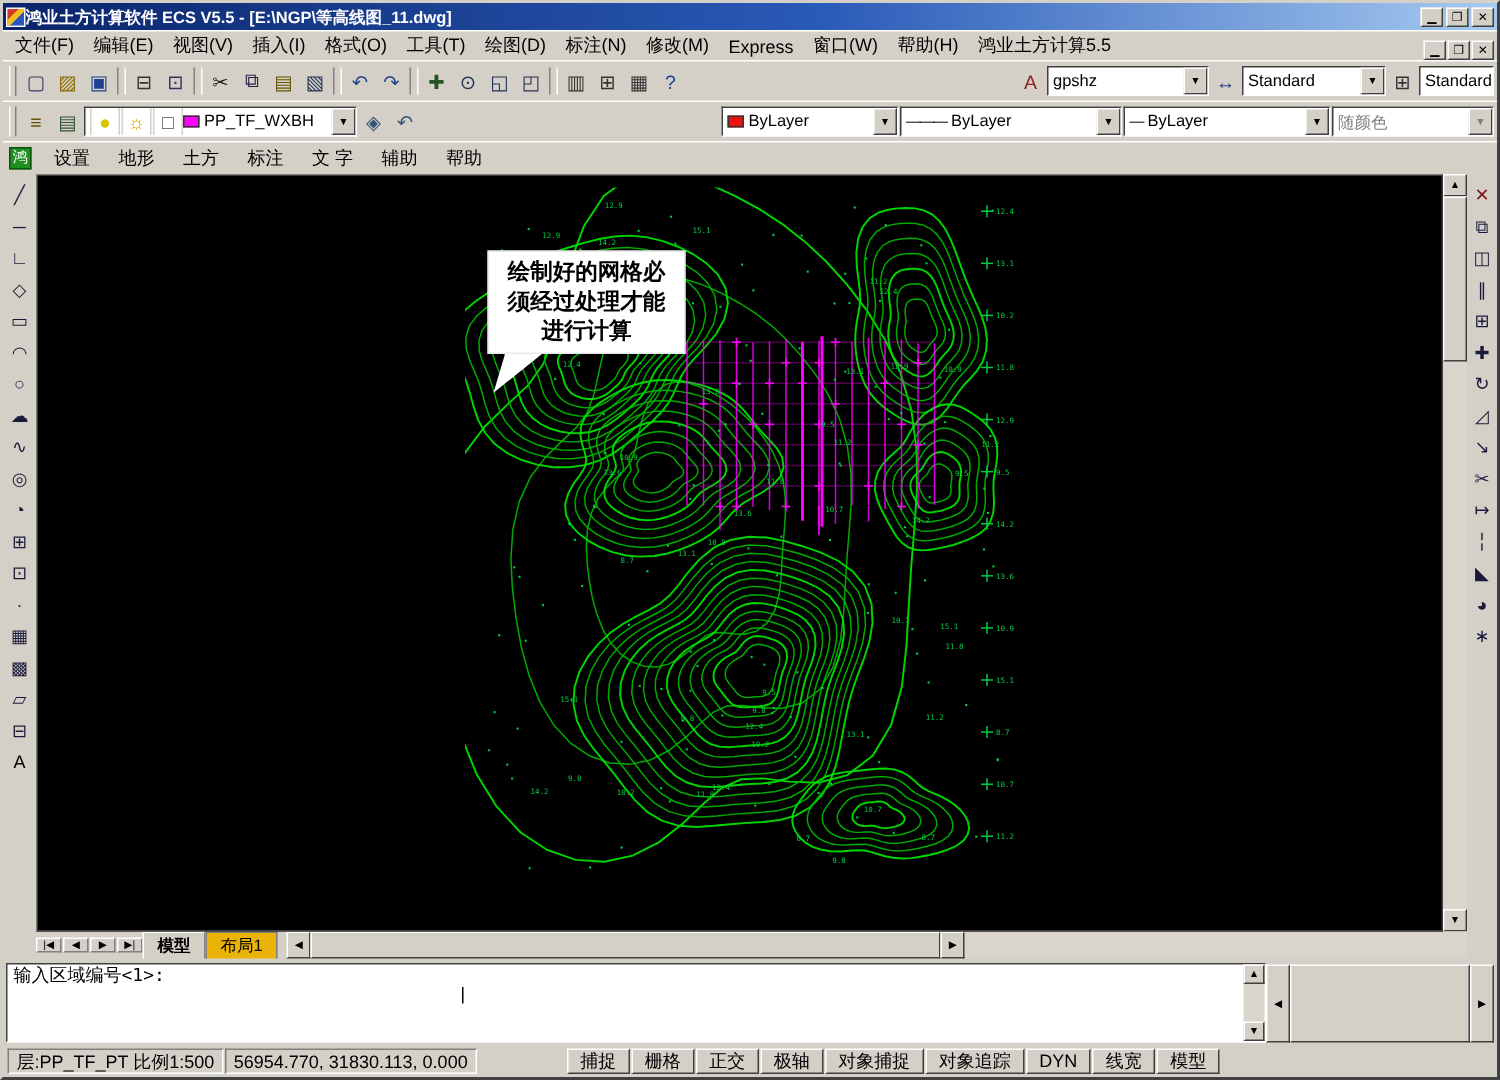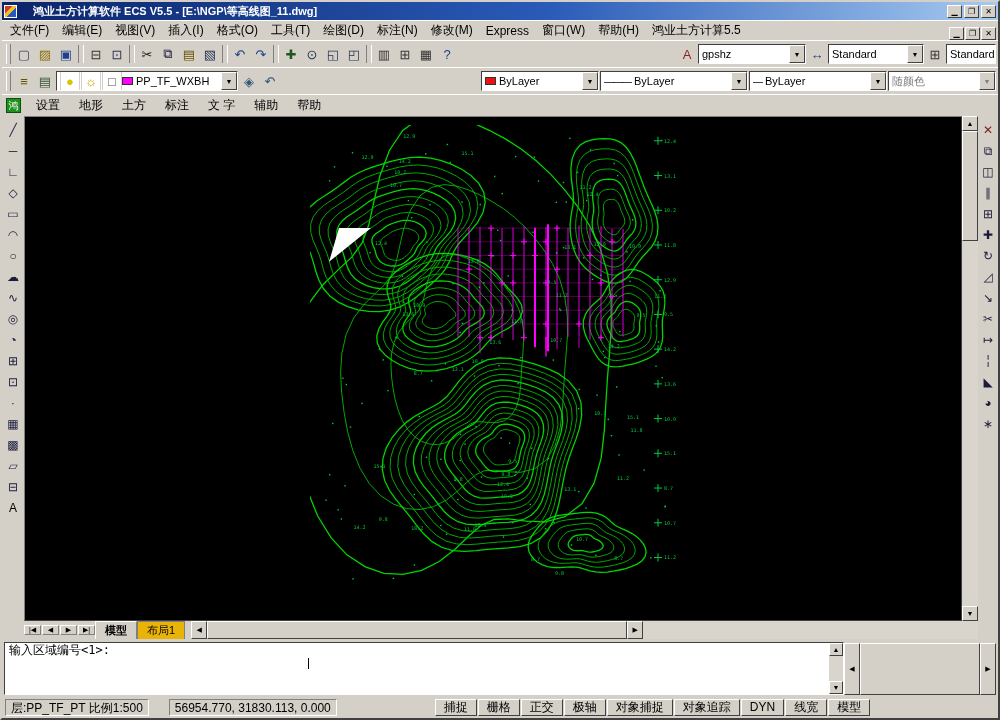--- a/index.html
+++ b/index.html
@@ -8,21 +8,21 @@
     width:1000px; height:720px; overflow:hidden;
     background:#d4d0c8; color:#000;
     font-family:"Liberation Sans", sans-serif; font-size:12px;
     -webkit-font-smoothing:antialiased;
   }
   #win { width:1000px; height:720px; display:flex; flex-direction:column;
     border:2px solid; border-color:#d4d0c8 #404040 #404040 #d4d0c8; }
 
   
   .titlebar { flex:0 0 18px; background:linear-gradient(90deg,#0a246a,#2a5bb8 55%,#a6caf0);
-    display:flex; align-items:center; padding:0 2px; gap:16px; }
+    display:flex; align-items:center; padding:0 2px; gap:0; }
   .app-icon { width:13px; height:13px; flex:0 0 13px;
     background:linear-gradient(135deg,#d23a2a 32%,#f0c020 32% 58%,#2a58c0 58%); border:1px solid #fff; }
   .title-text { color:#fff; font-weight:bold; font-size:11px; flex:1;
     white-space:nowrap; overflow:hidden; }
   .win-btn { width:15px; height:13px; background:#d4d0c8; border:1px solid;
     border-color:#fff #404040 #404040 #fff; font-size:8px; line-height:11px;
     text-align:center; margin-left:1px; color:#000; }
 
   
   .menubar { flex:0 0 19px; display:flex; align-items:flex-end; padding:0 2px;
@@ -106,21 +106,21 @@
     margin-left:299px; vertical-align:middle; }
   .cmd-vscroll { flex:0 0 14px; display:flex; flex-direction:column; background:#d9d5cd; }
   .cmd-vscroll .sbtn { width:14px; flex:0 0 13px; }
   .cmd-vtrack { flex:1; }
   .cmd-hscroll { flex:0 0 12px; display:flex; margin-top:1px; background:#d9d5cd; }
   .cmd-hthumb { flex:0 0 120px; background:#d4d0c8; border:1px solid;
     border-color:#fff #404040 #404040 #fff; }
   .cmd-htrack { flex:1; }
 
   
-  .status { flex:0 0 22px; display:flex; align-items:center; gap:20px; padding:0 3px; }
+  .status { flex:0 0 22px; display:flex; align-items:center; gap:1px; padding:0 3px; }
   .spanel { border:1px solid; border-color:#808080 #fff #fff #808080;
     padding:0 5px; height:17px; line-height:16px; white-space:nowrap; }
   .stoggle { border:1px solid; border-color:#fff #404040 #404040 #fff;
     background:#d4d0c8; padding:0 8px; height:17px; line-height:15px; white-space:nowrap; }
   .spacer60 { flex:0 0 58px; }
   .statusfill { flex:1; }
 </style>
 </head>
 <body>
 
@@ -634,20 +634,21 @@
                 <text x="639" y="376" fill="#00cc44" font-size="5" font-family="DejaVu Sans Mono, monospace">8.7</text>
                 <line x1="629" y1="409" x2="637" y2="409" stroke="#00cc44" stroke-width="1"></line>
                 <line x1="633" y1="405" x2="633" y2="413" stroke="#00cc44" stroke-width="1"></line>
                 <text x="639" y="411" fill="#00cc44" font-size="5" font-family="DejaVu Sans Mono, monospace">10.7</text>
                 <line x1="629" y1="444" x2="637" y2="444" stroke="#00cc44" stroke-width="1"></line>
                 <line x1="633" y1="440" x2="633" y2="448" stroke="#00cc44" stroke-width="1"></line>
                 <text x="639" y="446" fill="#00cc44" font-size="5" font-family="DejaVu Sans Mono, monospace">11.2</text>
               </g>
               <polygon points="314,112 346,112 304,146" fill="#ffffff"></polygon>
             </svg>
+          <div class="callout">绘制好的网格必须经过处理才能进行计算</div>
         </div>
         <div class="vscroll">
           <span class="sbtn">▲</span>
           <span class="vtrack">
               <span class="vthumb"></span>
             </span>
           <span class="sbtn">▼</span>
         </div>
       </div>
 

